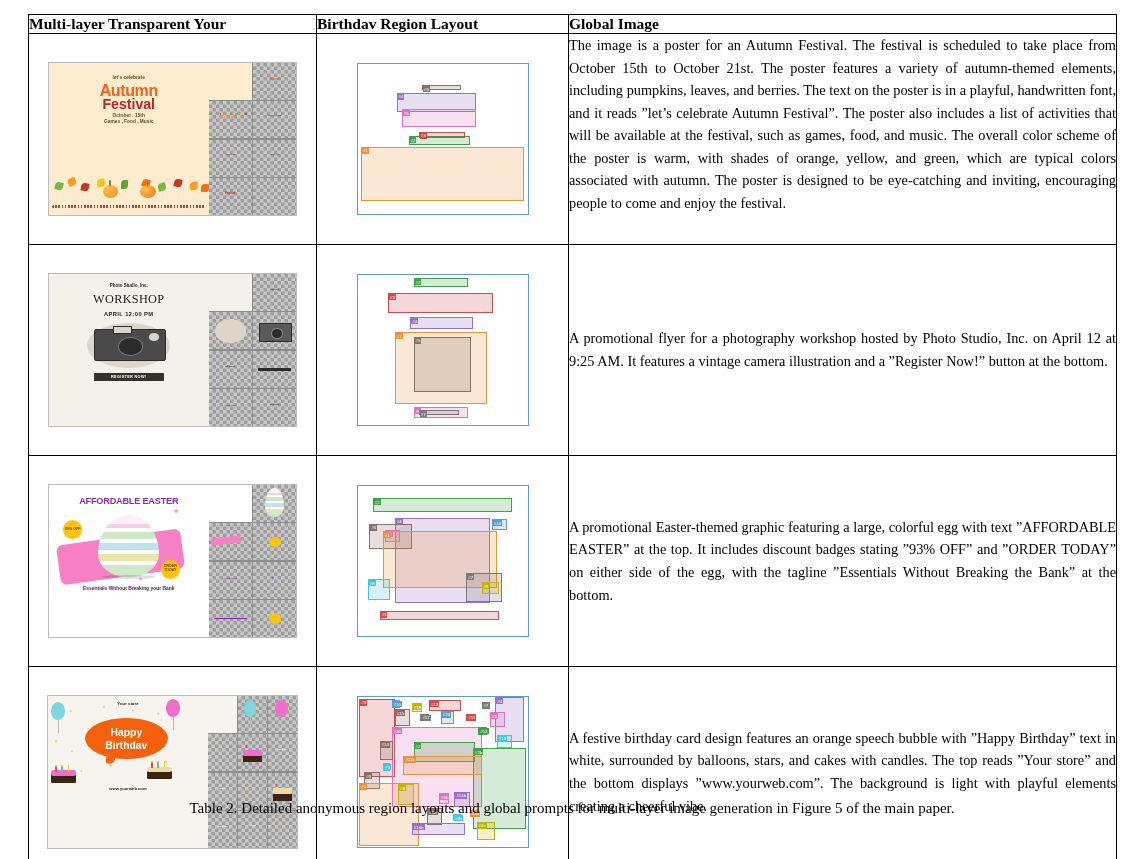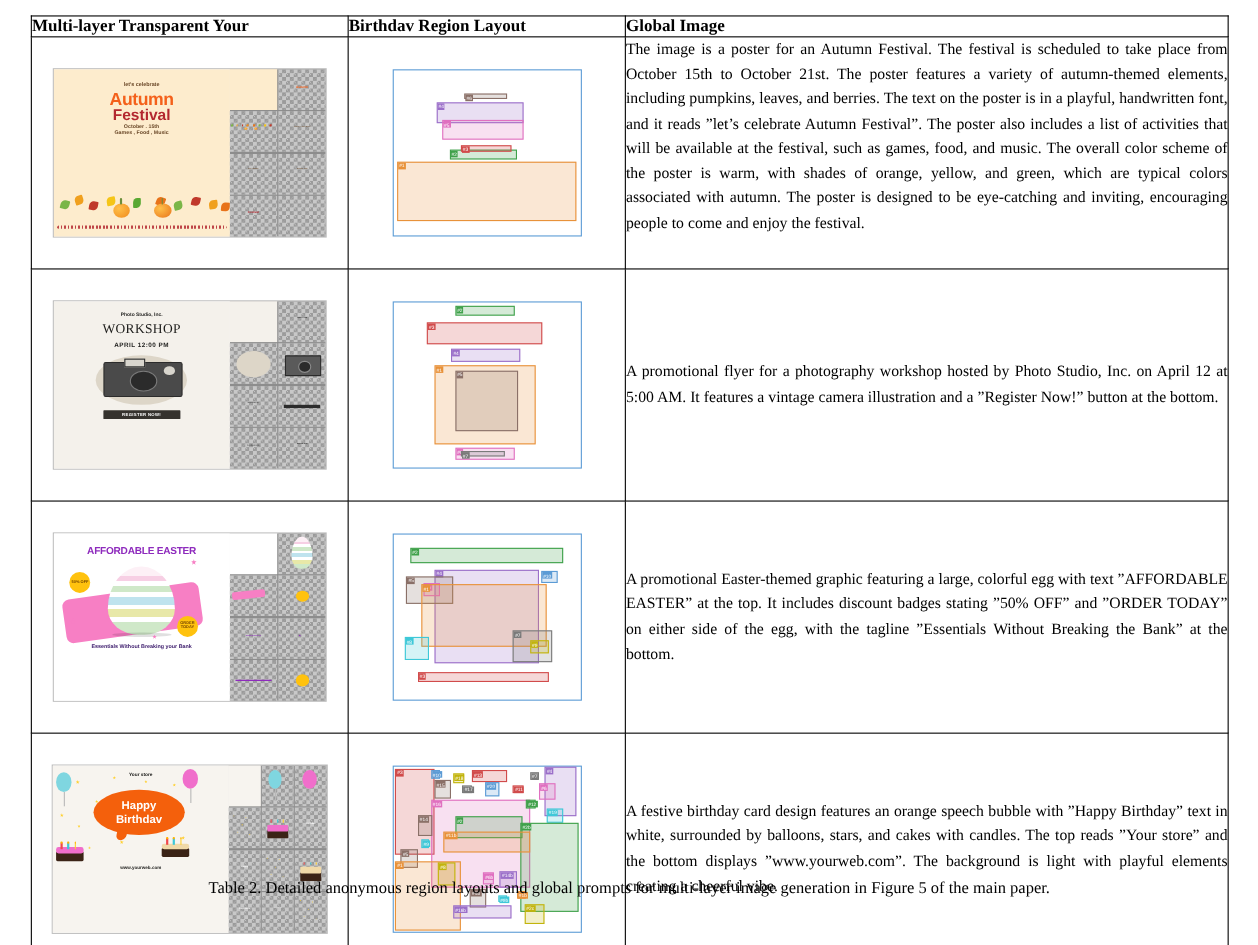--- a/index.html
+++ b/index.html
@@ -221,21 +221,21 @@
                 </div>
                 <div class="rg" style="left:33%;top:88%;width:32%;height:7%;border:1px solid #e070c0;background:rgba(224,112,192,0.22);">
                   <div class="tag" style="background:#e070c0;">#6</div>
                 </div>
                 <div class="rg" style="left:36%;top:90%;width:24%;height:3%;border:1px solid #7a7a7a;background:rgba(122,122,122,0.22);">
                   <div class="tag" style="background:#7a7a7a;">#7</div>
                 </div>
               </div>
             </div>
           </td>
-          <td class="prompt mid">A promotional flyer for a photography workshop hosted by Photo Studio, Inc. on April 12 at 5:00 AM. It features a vintage camera illustration and a ”Register Now!” button at the bottom.</td>
+          <td class="prompt mid">A promotional flyer for a photography workshop hosted by Photo Studio, Inc. on April 12 at 9:25 AM. It features a vintage camera illustration and a ”Register Now!” button at the bottom.</td>
         </tr>
         <tr>
           <td class="cell">
             <div class="artwrap">
               <div class="art">
                 <div class="main" style="width:160px;height:152px;background:#fff;">
                   <div class="rect" style="left:6%;top:34%;width:78%;height:26%;background:#f77fc4;border-radius:6.4px;transform:rotate(-8deg);"></div>
                   <div class="tx" style="left:0;width:100%;text-align:center;top:10.666666666666666px;font-size:9.173333333333332px;font-weight:bold;color:#8e2bbd;letter-spacing:-0.21333333333333335px;">AFFORDABLE EASTER</div>
                   <div style="position:absolute;left:31%;top:29.866666666666667px;width:38%;height:61.86666666666667px;border-radius:50% 50% 46% 46%/62% 62% 38% 38%;overflow:hidden;
     background:linear-gradient(180deg,#fdf0f6 0 14%,#f7cfe4 14% 21%,#fff 21% 28%,#cfe8c8 28% 38%,#fff 38% 45%,#bfe3ee 45% 56%,#fff 56% 63%,#e8e8a8 63% 74%,#fff 74% 81%,#cfe8c8 81% 100%);"></div>
@@ -309,21 +309,21 @@
                 </div>
                 <div class="rg" style="left:73%;top:64%;width:10%;height:8%;border:1px solid #c2b40c;background:rgba(194,180,12,0.22);">
                   <div class="tag" style="background:#c2b40c;">#9</div>
                 </div>
                 <div class="rg" style="left:13%;top:83%;width:70%;height:6%;border:1px solid #d14b4b;background:rgba(209,75,75,0.22);">
                   <div class="tag" style="background:#d14b4b;">#3</div>
                 </div>
               </div>
             </div>
           </td>
-          <td class="prompt mid">A promotional Easter-themed graphic featuring a large, colorful egg with text ”AFFORDABLE EASTER” at the top. It includes discount badges stating ”50% OFF” and ”ORDER TODAY” on either side of the egg, with the tagline ”Essentials Without Breaking the Bank” at the bottom.</td>
+          <td class="prompt mid">A promotional Easter-themed graphic featuring a large, colorful egg with text ”AFFORDABLE EASTER” at the top. It includes discount badges stating ”93% OFF” and ”ORDER TODAY” on either side of the egg, with the tagline ”Essentials Without Breaking the Bank” at the bottom.</td>
         </tr>
         <tr>
           <td class="cell">
             <div class="artwrap">
               <div class="art">
                 <div class="main" style="width:160px;height:152px;background:#f7f4ef;">
                   <div class="ell" style="left:2%;top:5.647058823529411px;width:14.117647058823529px;height:17.88235294117647px;background:#7fd6e0;"></div>
                   <div style="position:absolute;left:calc(2% + 6.588235294117647px);top:23.52941176470588px;width:0.6588235294117647px;height:13.176470588235293px;background:#b8b8b8;"></div>
                   <div class="ell" style="left:74%;top:2.8235294117647056px;width:14.117647058823529px;height:17.88235294117647px;background:#f06ecb;"></div>
                   <div style="position:absolute;left:calc(74% + 6.588235294117647px);top:20.705882352941178px;width:0.6588235294117647px;height:13.176470588235293px;background:#b8b8b8;"></div>

